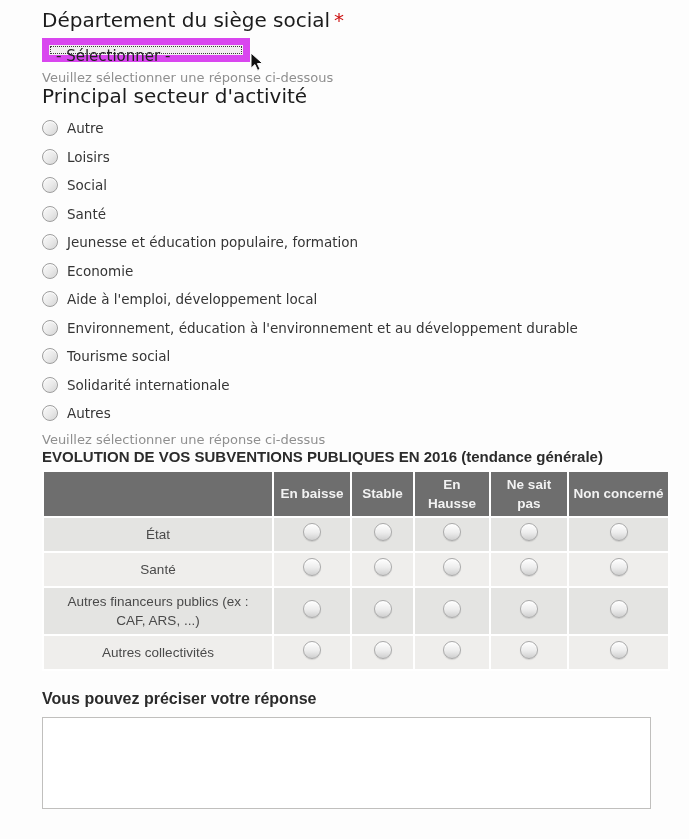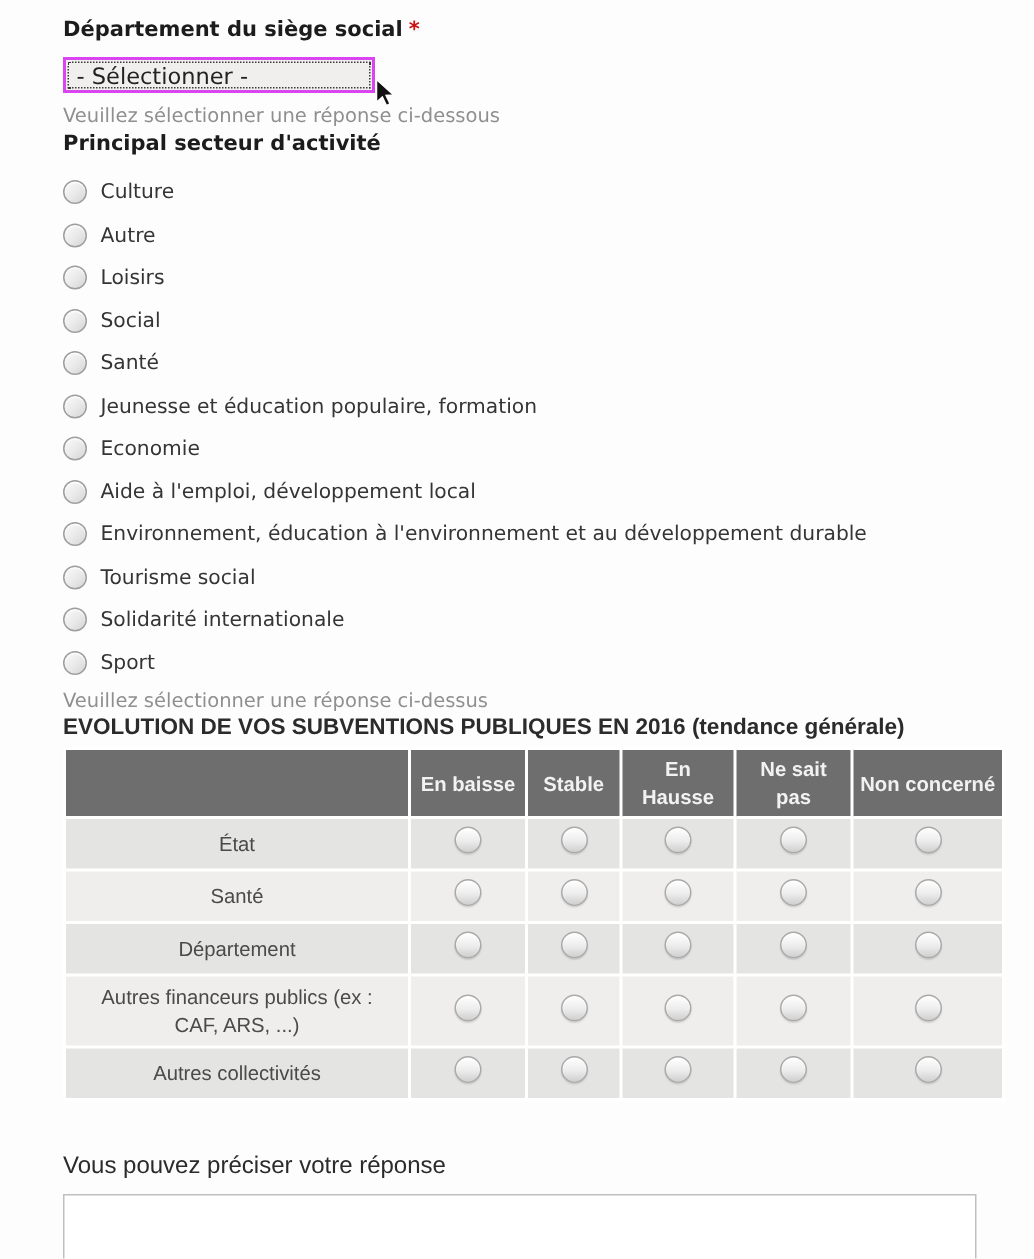--- a/index.html
+++ b/index.html
@@ -6,28 +6,28 @@
   body {
     width:689px; height:839px; overflow:hidden; position:relative;
     background:#fdfdfd;
     font-family:"DejaVu Sans", sans-serif;
     -webkit-font-smoothing:antialiased;
   }
   .content { padding:10px 40px 0 42px; }
 
   
   .q-label {
-    font-size:14px; font-weight:bold; color:#1c1c1c;
+    font-size:20px; font-weight:normal; color:#1c1c1c;
     margin:2px 0 9px 0; line-height:17px;
   }
   .req { color:#cc1111; margin-left:4px; }
   .select-box {
     width:208px; height:24px; box-sizing:border-box;
     background:#f0efee;
-    border:2px solid #d946ef;
+    border:7px solid #d946ef;
     position:relative;
     font-size:15px; color:#222;
     line-height:22px; padding-left:7px;
     cursor:default;
   }
   .select-box::after {
     content:""; position:absolute; left:1px; top:1px; right:1px; bottom:1px;
     border:1px dotted #3a3a3a; pointer-events:none;
   }
   .help {
@@ -82,23 +82,23 @@
   .tradio {
     display:inline-block; width:16px; height:16px; border-radius:50%;
     border:1px solid #aaaaaa;
     background:linear-gradient(to bottom,#ffffff 0%,#ececec 55%,#cfcfcf 100%);
     box-shadow:0 1px 1px rgba(0,0,0,.12), inset 0 1px 1px rgba(255,255,255,.9);
     cursor:default;
   }
 
   
   .q4-title {
-    margin-top:34px;
+    margin-top:18px;
     font-family:"Liberation Sans", sans-serif;
-    font-size:16px; font-weight:normal; color:#2b2b2b; line-height:19px;
+    font-size:16px; font-weight:bold; color:#2b2b2b; line-height:19px;
   }
   textarea.answer {
     display:block; margin-top:9px;
     width:609px; height:92px; box-sizing:border-box;
     background:#ffffff; border:1px solid #c0bfbd;
     resize:none; outline:none;
     font-family:"DejaVu Sans", sans-serif; font-size:13px; color:#333;
   }
 
   
@@ -114,24 +114,20 @@
   </div>
   <div class="select-box">
     <span>- Sélectionner -</span>
   </div>
   <div class="help">Veuillez sélectionner une réponse ci-dessous</div>
 
   <div class="q-label q2-label">Principal secteur d'activité</div>
   <div class="opt-list">
     <label class="opt">
       <span class="radio"></span>
-      <span class="opt-text">Culture</span>
-    </label>
-    <label class="opt">
-      <span class="radio"></span>
       <span class="opt-text">Autre</span>
     </label>
     <label class="opt">
       <span class="radio"></span>
       <span class="opt-text">Loisirs</span>
     </label>
     <label class="opt">
       <span class="radio"></span>
       <span class="opt-text">Social</span>
     </label>
@@ -158,21 +154,21 @@
     <label class="opt">
       <span class="radio"></span>
       <span class="opt-text">Tourisme social</span>
     </label>
     <label class="opt">
       <span class="radio"></span>
       <span class="opt-text">Solidarité internationale</span>
     </label>
     <label class="opt">
       <span class="radio"></span>
-      <span class="opt-text">Sport</span>
+      <span class="opt-text">Autres</span>
     </label>
   </div>
   <div class="help help-above">Veuillez sélectionner une réponse ci-dessus</div>
 
   <div class="q3-title">EVOLUTION DE VOS SUBVENTIONS PUBLIQUES EN 2016 (tendance générale)</div>
   <table class="array">
     <colgroup>
       <col style="width:230px">
         <col style="width:78px">
         <col style="width:63px">
@@ -201,28 +197,20 @@
       </tr>
       <tr>
         <td class="rowlab">Santé</td>
         <td><span class="tradio"></span></td>
         <td><span class="tradio"></span></td>
         <td><span class="tradio"></span></td>
         <td><span class="tradio"></span></td>
         <td><span class="tradio"></span></td>
       </tr>
       <tr>
-        <td class="rowlab">Département</td>
-        <td><span class="tradio"></span></td>
-        <td><span class="tradio"></span></td>
-        <td><span class="tradio"></span></td>
-        <td><span class="tradio"></span></td>
-        <td><span class="tradio"></span></td>
-      </tr>
-      <tr>
         <td class="rowlab">Autres financeurs publics (ex : CAF, ARS, ...)</td>
         <td><span class="tradio"></span></td>
         <td><span class="tradio"></span></td>
         <td><span class="tradio"></span></td>
         <td><span class="tradio"></span></td>
         <td><span class="tradio"></span></td>
       </tr>
       <tr>
         <td class="rowlab">Autres collectivités</td>
         <td><span class="tradio"></span></td>

